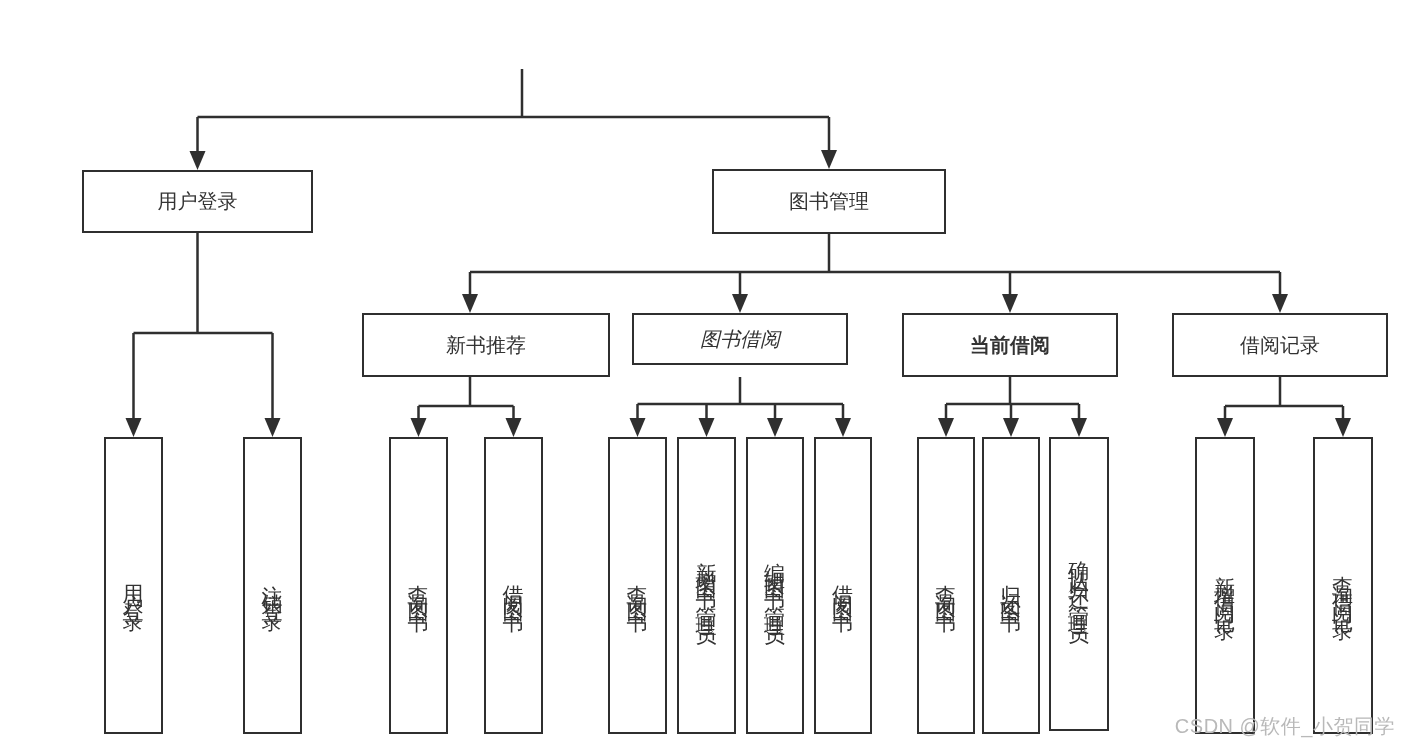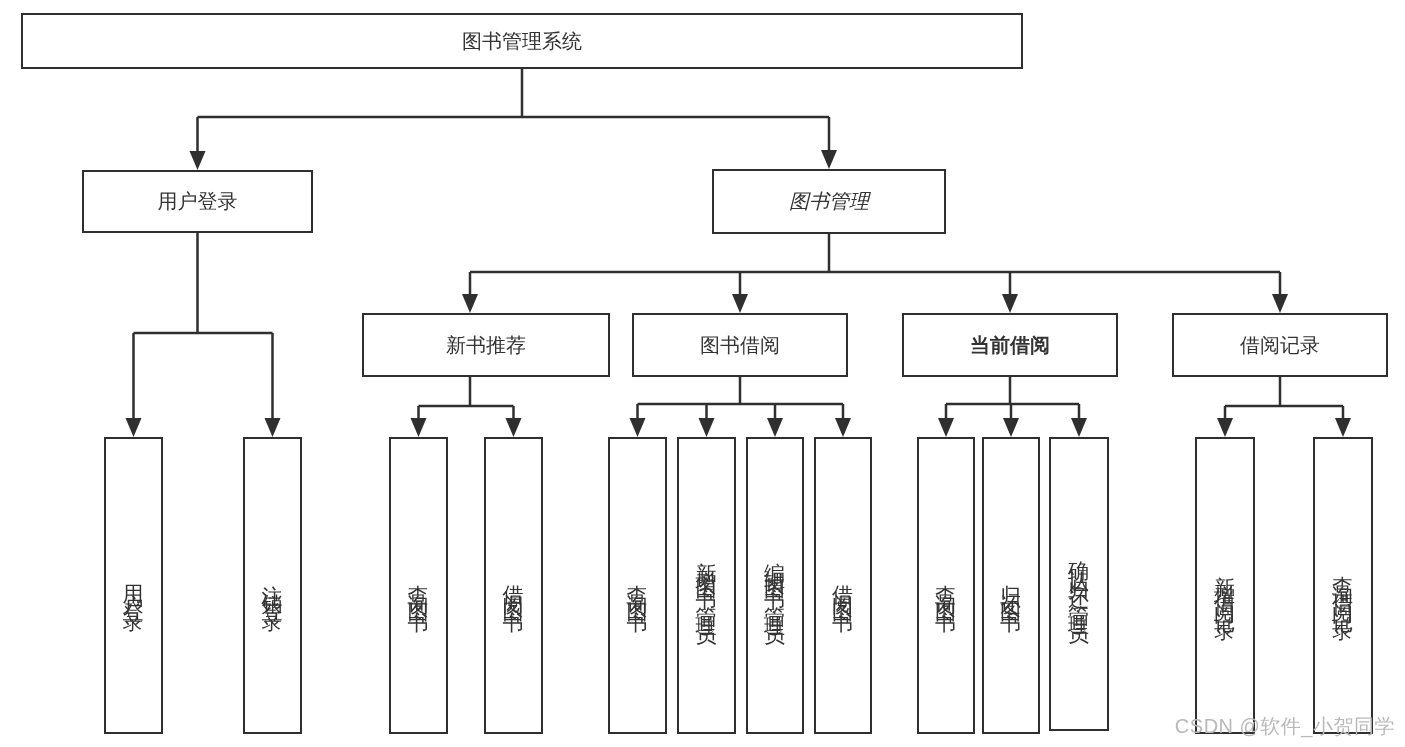--- a/index.html
+++ b/index.html
@@ -96,35 +96,32 @@
       <polygon points="767,418 783,418 775,437"></polygon>
       <polygon points="835,418 851,418 843,437"></polygon>
       <polygon points="938,418 954,418 946,437"></polygon>
       <polygon points="1003,418 1019,418 1011,437"></polygon>
       <polygon points="1071,418 1087,418 1079,437"></polygon>
       <polygon points="1217,418 1233,418 1225,437"></polygon>
       <polygon points="1335,418 1351,418 1343,437"></polygon>
     </g>
   </svg>
 
-  <div class="node" style="left:21px; top:13px; width:1002px; height:56px;">
-    <span>图书管理系统</span>
-  </div>
 
   <div class="node" style="left:82px; top:170px; width:231px; height:63px;">
     <span>用户登录</span>
   </div>
-  <div class="node" style="left:712px; top:169px; width:234px; height:65px;font-style:italic;">
+  <div class="node" style="left:712px; top:169px; width:234px; height:65px;">
     <span>图书管理</span>
   </div>
 
   <div class="node" style="left:362px; top:313px; width:248px; height:64px;">
     <span>新书推荐</span>
   </div>
-  <div class="node" style="left:632px; top:313px; width:216px; height:64px;">
+  <div class="node" style="left:632px; top:313px; width:216px; height:52px;font-style:italic;">
     <span>图书借阅</span>
   </div>
   <div class="node" style="left:902px; top:313px; width:216px; height:64px;font-weight:bold;">
     <span>当前借阅</span>
   </div>
   <div class="node" style="left:1172px; top:313px; width:216px; height:64px;">
     <span>借阅记录</span>
   </div>
 
   <div class="node vbox" style="left:104px; top:437px; width:59px; height:297px;">

